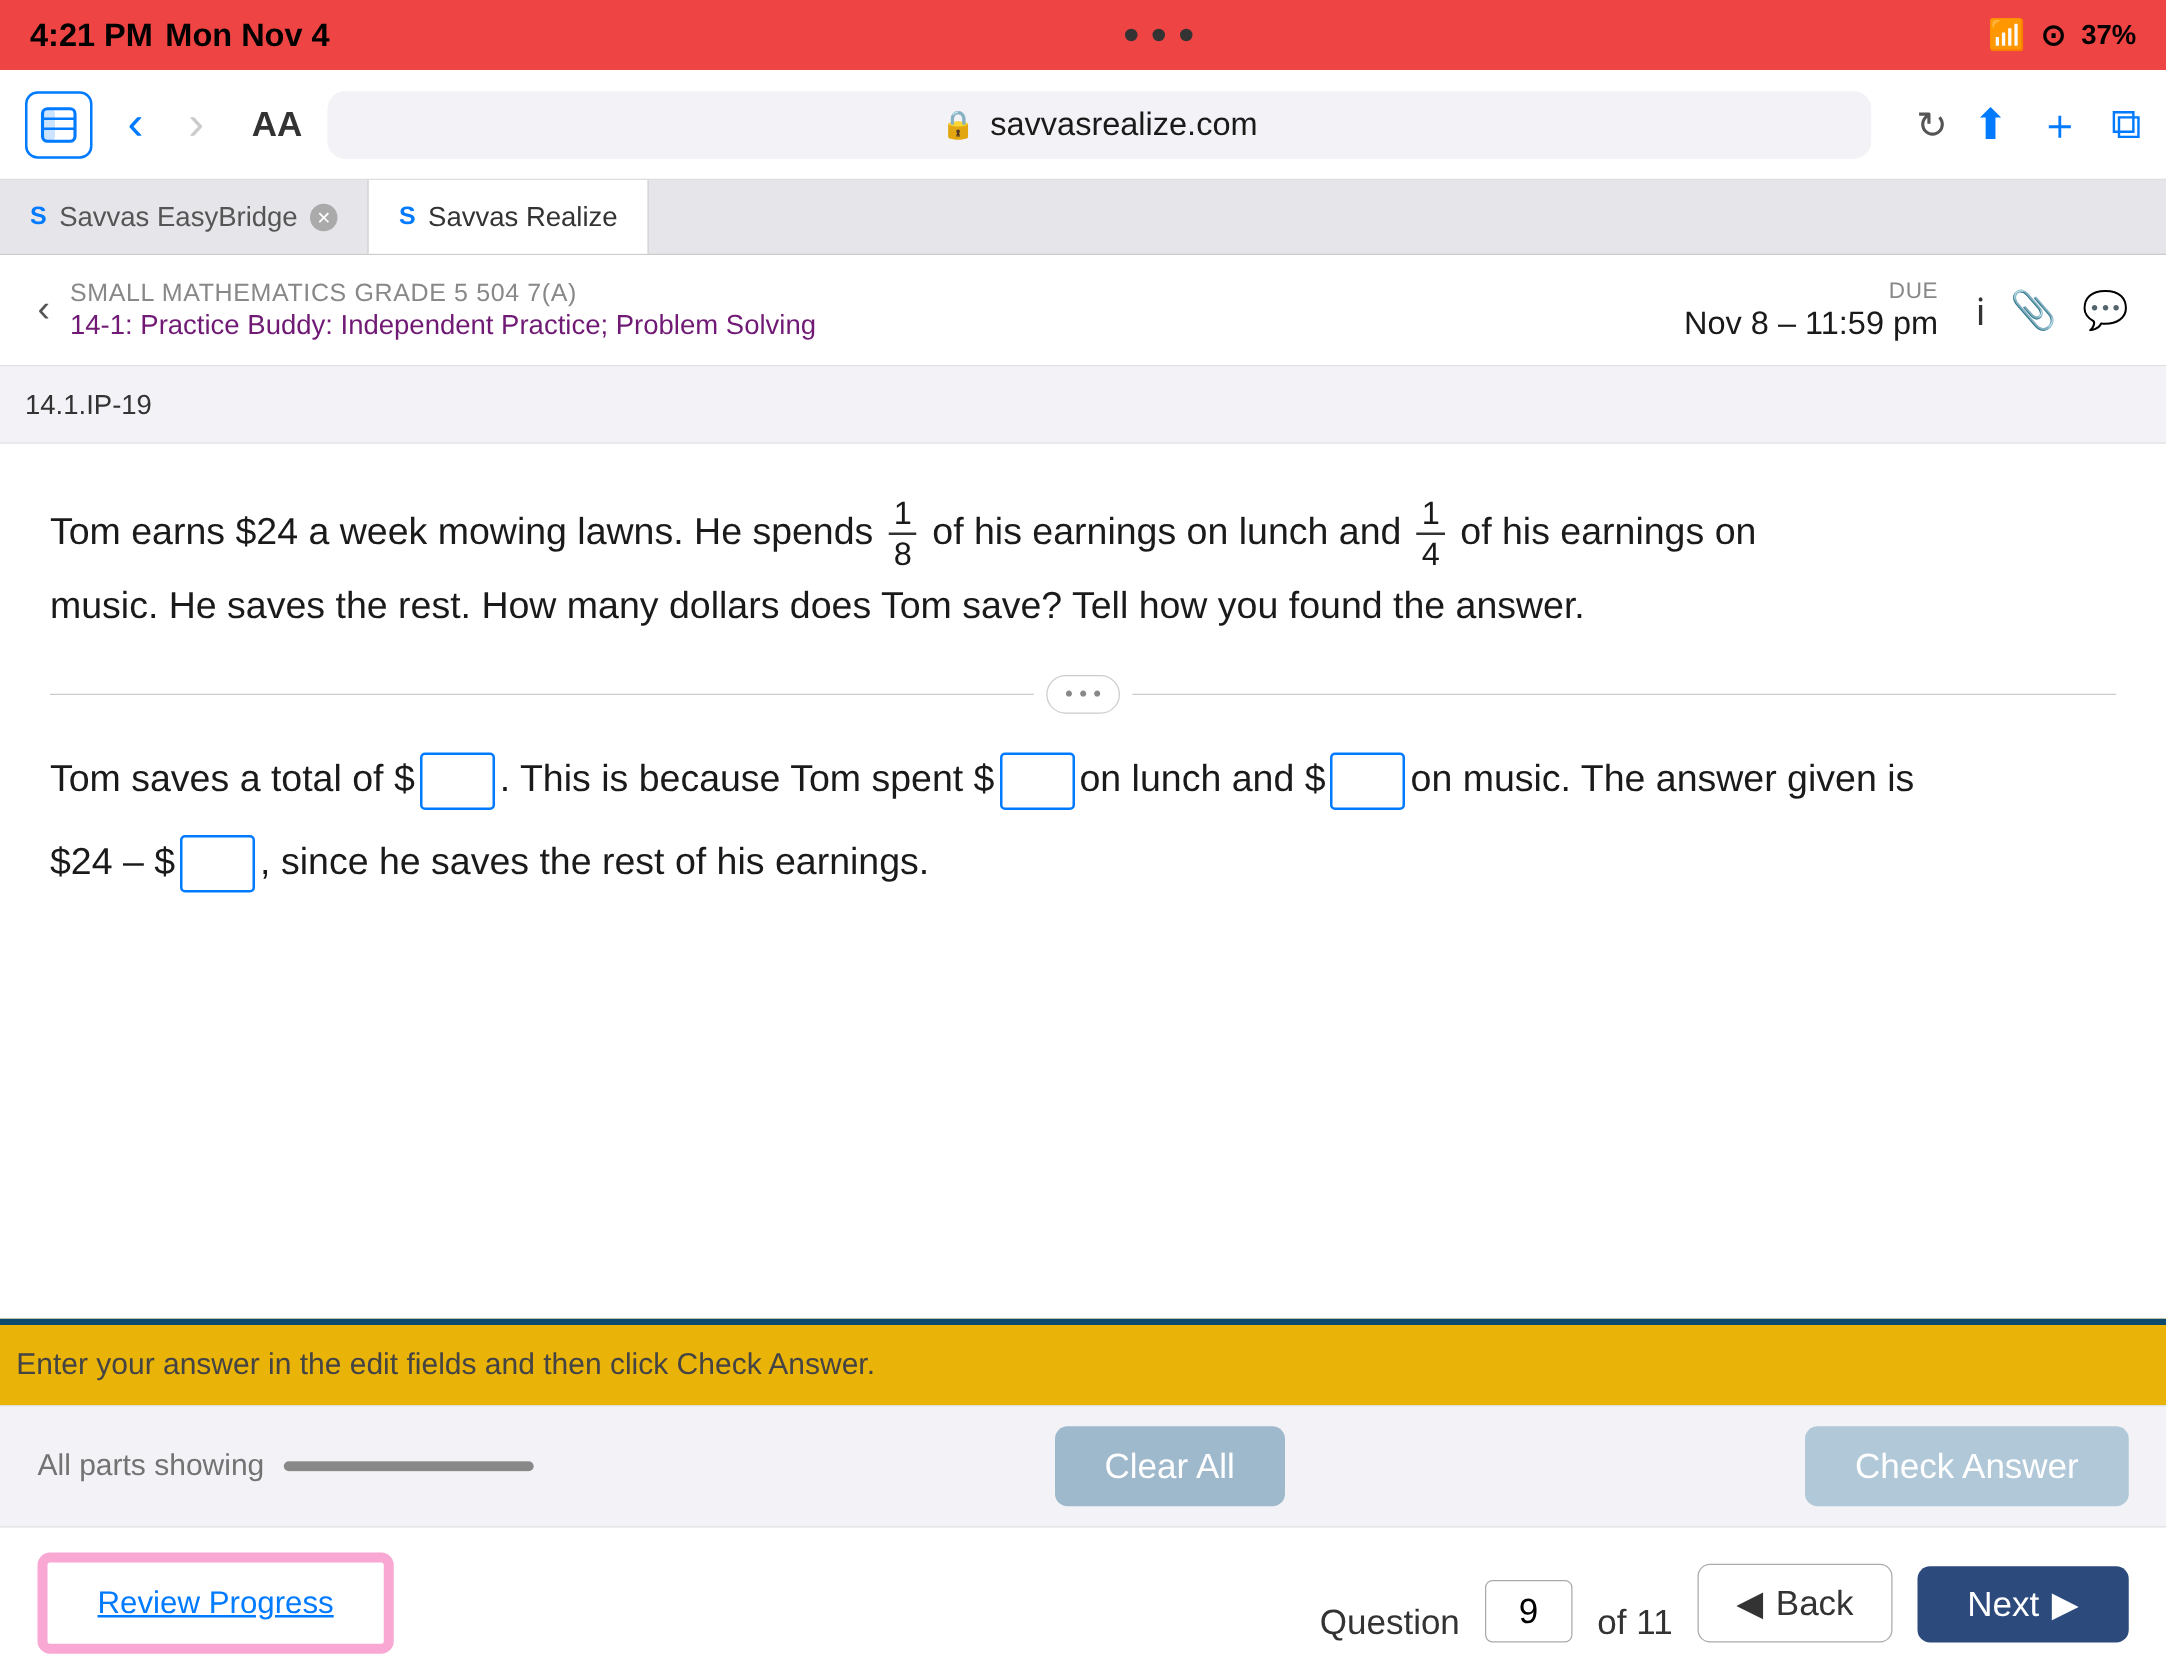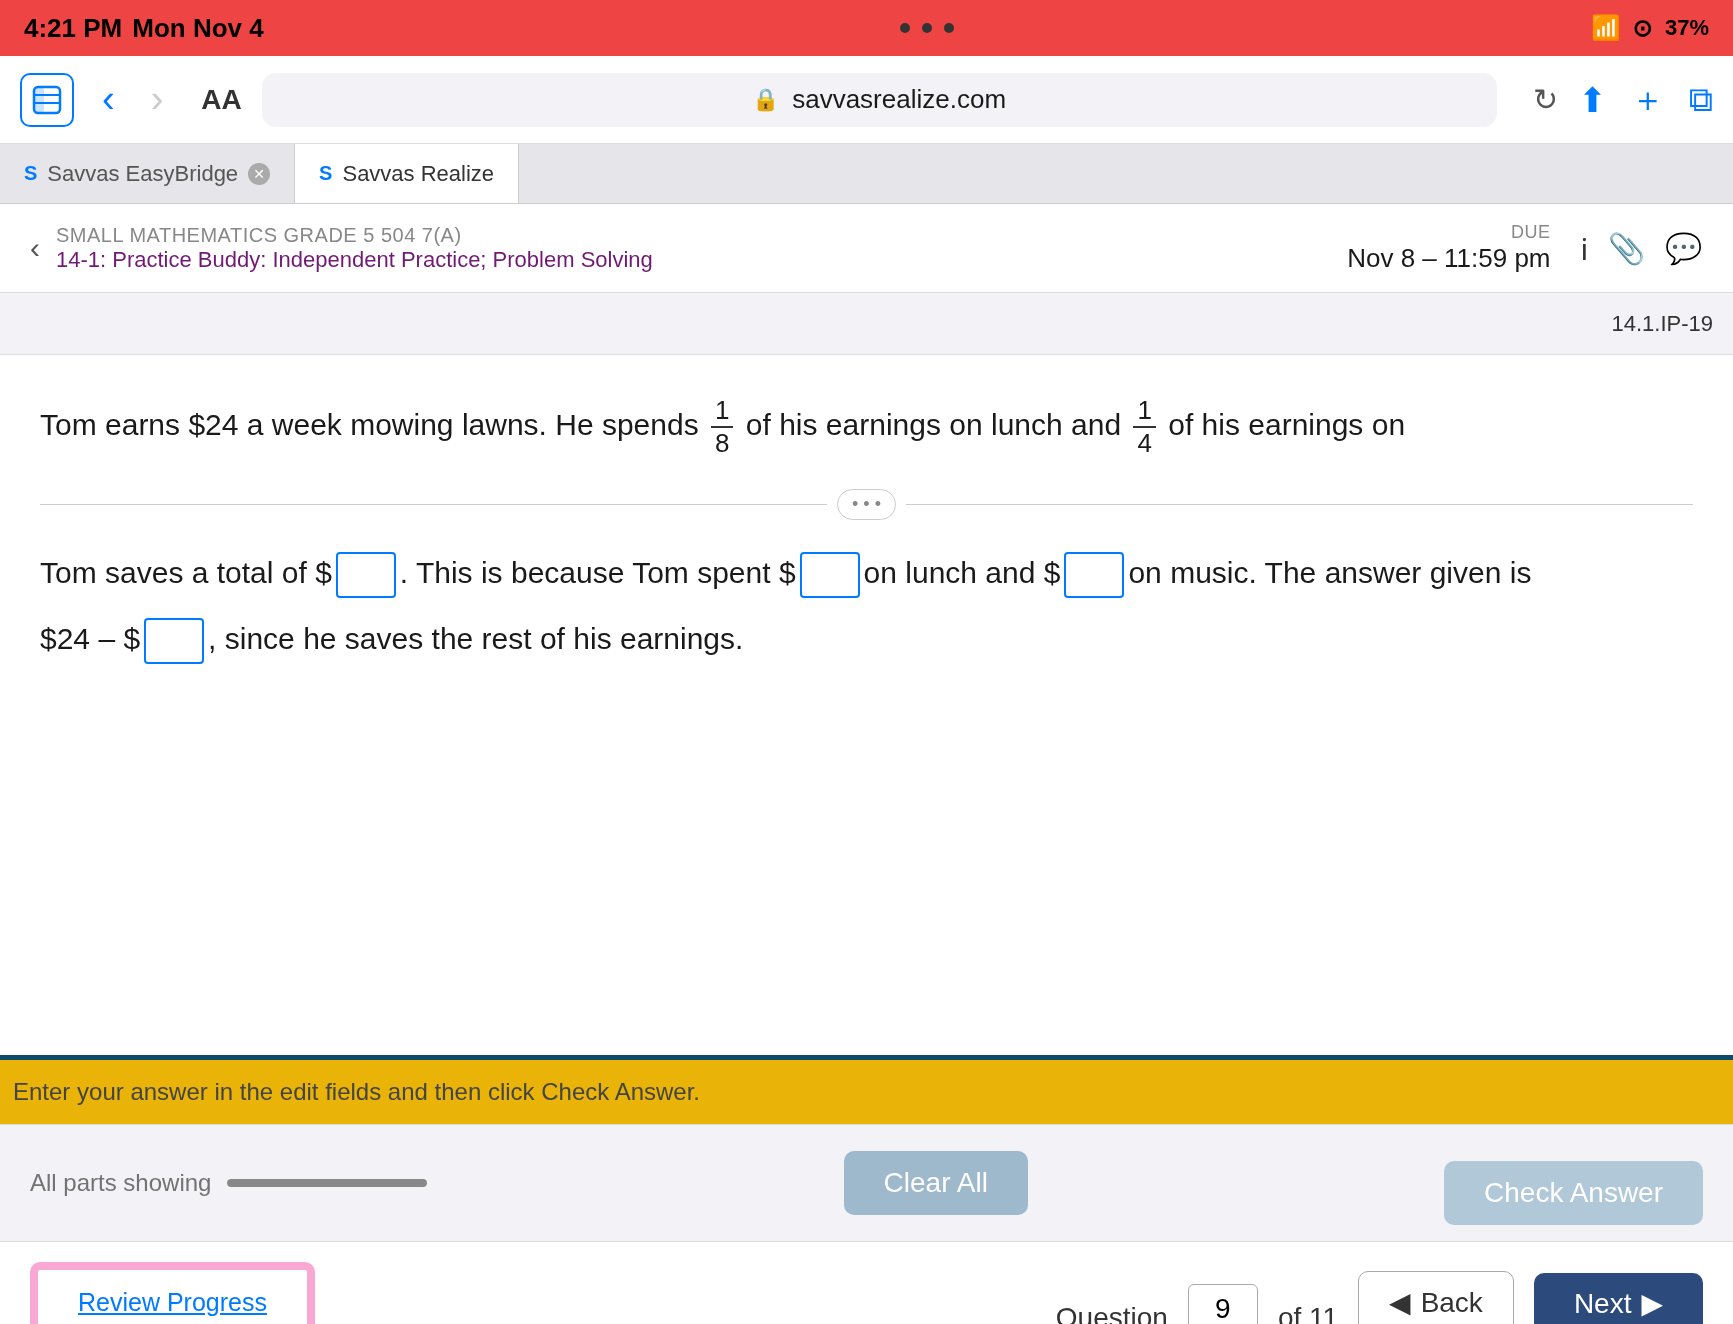--- a/index.html
+++ b/index.html
@@ -116,21 +116,21 @@
     .due-label { font-size: 18px; color: #888; text-transform: uppercase; letter-spacing: 0.5px; font-weight: 500; }
     .due-date { font-size: 26px; color: #1a1a1a; }
     .header-icons { display: flex; gap: 20px; align-items: center; }
     .header-icon { font-size: 30px; color: #333; cursor: pointer; }
 
     
     .question-header {
       background: #f2f2f7;
       display: flex;
       align-items: center;
-      justify-content: flex-end;
+      justify-content: space-between;
       padding: 0 20px;
       height: 62px;
       border-bottom: 1px solid #ddd;
     }
     .question-id { font-size: 22px; color: #333; font-weight: 500; }
     .question-help-btn {
       background: #007aff;
       color: white;
       border: none;
       border-radius: 8px;
@@ -240,21 +240,20 @@
       cursor: pointer;
     }
     .check-answer-btn {
       background: #b0c8d8;
       color: white;
       border: none;
       border-radius: 10px;
       padding: 16px 40px;
       font-size: 28px;
       cursor: pointer;
-      margin-top: 20px;
     }
 
     
     .nav-footer {
       background: white;
       padding: 20px 30px;
       display: flex;
       align-items: center;
       justify-content: space-between;
       border-top: 1px solid #ddd;
@@ -397,20 +396,21 @@
     </span>
     <span>of his earnings on lunch and</span>
     <span>
       <span class="fraction">
         <span class="numerator">1</span>
         <span class="denominator">4</span>
       </span>
     </span>
     <span>of his earnings on</span>
     <br>
+    <span>music. He saves the rest. How many dollars does Tom save? Tell how you found the answer.</span>
   </div>
 
   <div class="section-divider">
     <div class="divider-line"></div>
     <div class="divider-dots">• • •</div>
     <div class="divider-line"></div>
   </div>
 
   <div class="answer-text">
     <span>Tom saves a total of $</span><input class="answer-input" type="text" style=""><span>. This is because Tom spent $</span><input class="answer-input" type="text" style=""><span>on lunch and $</span><input class="answer-input" type="text" style=""><span>on music. The answer given is</span>

